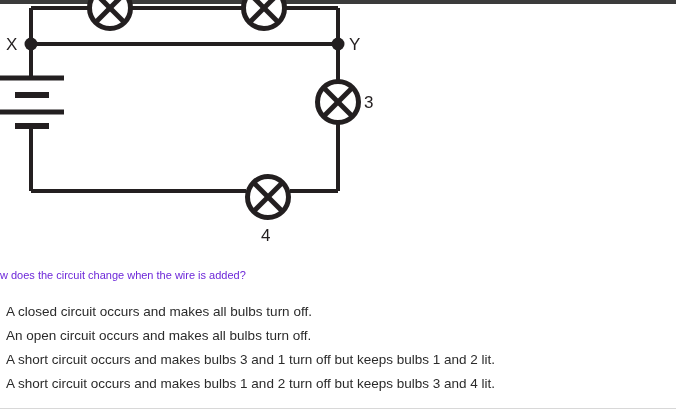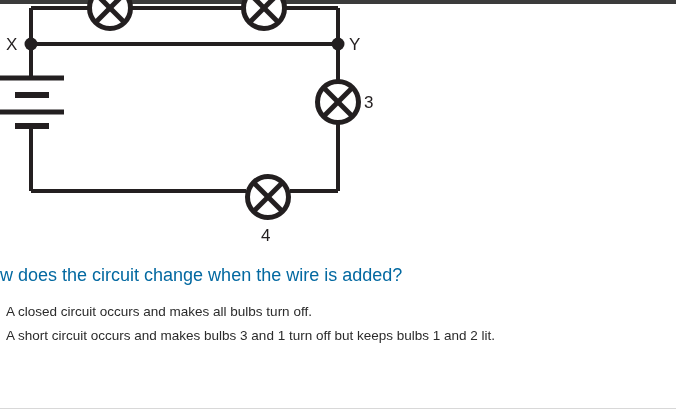--- a/index.html
+++ b/index.html
@@ -34,22 +34,22 @@
   #question-area {
     position: absolute;
     left: 0;
     top: 258px;
     width: 676px;
   }
   .question-text {
     position: absolute;
     left: 0px;
     top: 9px;
-    font-size: 18px;
-    color: #0369a1;
+    font-size: 11px;
+    color: #6d28d9;
     white-space: nowrap;
     line-height: 17px;
   }
   .options {
     position: absolute;
     left: 0;
     top: 42px;
     width: 556px;
   }
   .option-row {
@@ -174,17 +174,19 @@
     <text class="diagram-label" x="261" y="241">4</text>
 
   </svg>
 </div>
 
 <div id="question-area">
   <div class="question-text">w does the circuit change when the wire is added?</div>
 
   <div class="options">
     <div class="option-row">A closed circuit occurs and makes all bulbs turn off.</div>
+    <div class="option-row">An open circuit occurs and makes all bulbs turn off.</div>
     <div class="option-row">A short circuit occurs and makes bulbs 3 and 1 turn off but keeps bulbs 1 and 2 lit.</div>
+    <div class="option-row">A short circuit occurs and makes bulbs 1 and 2 turn off but keeps bulbs 3 and 4 lit.</div>
   </div>
 </div>
 
 <div id="bottom-rule"></div>
 
 </body></html>

